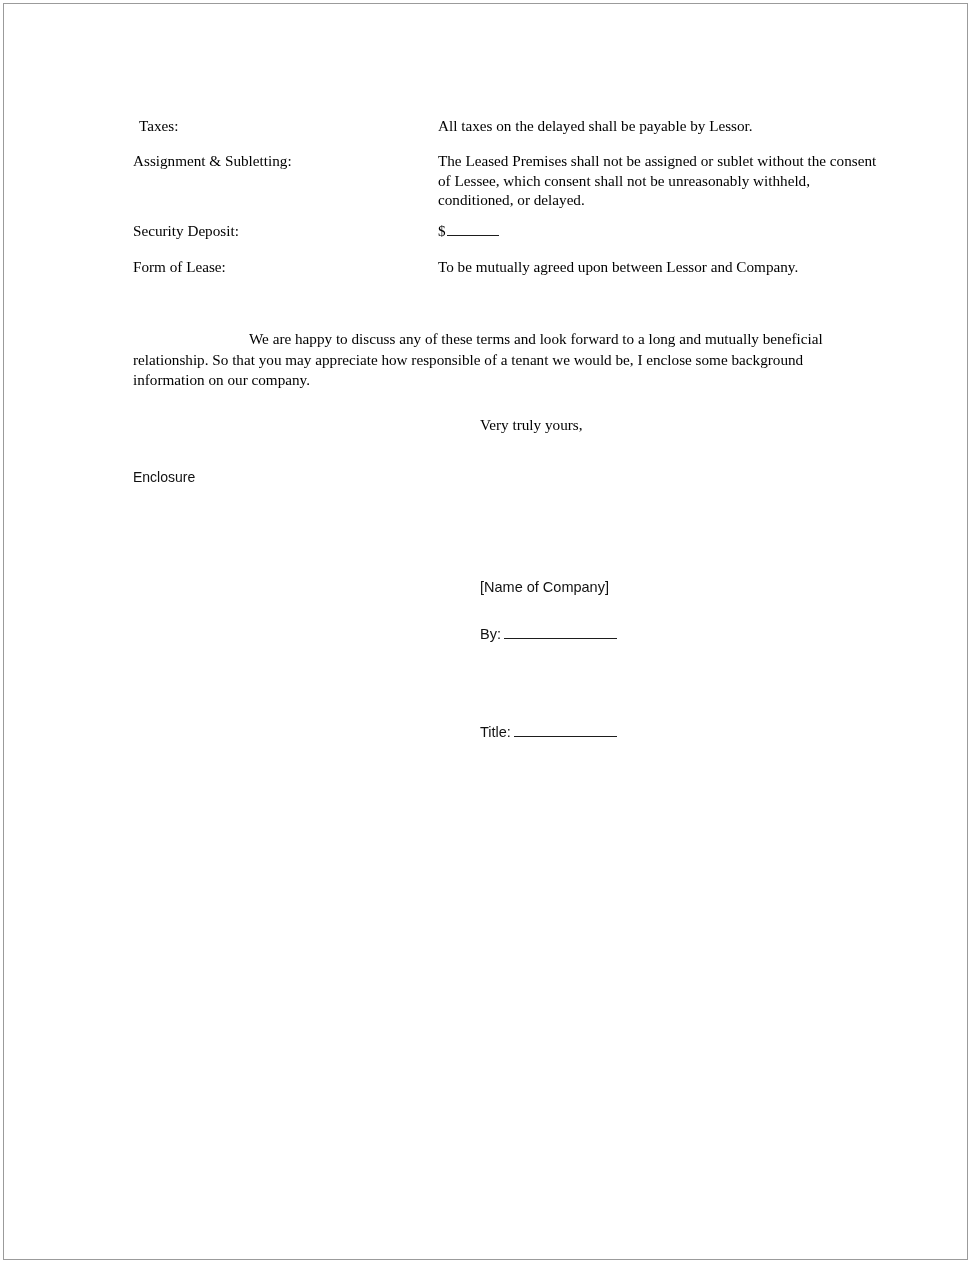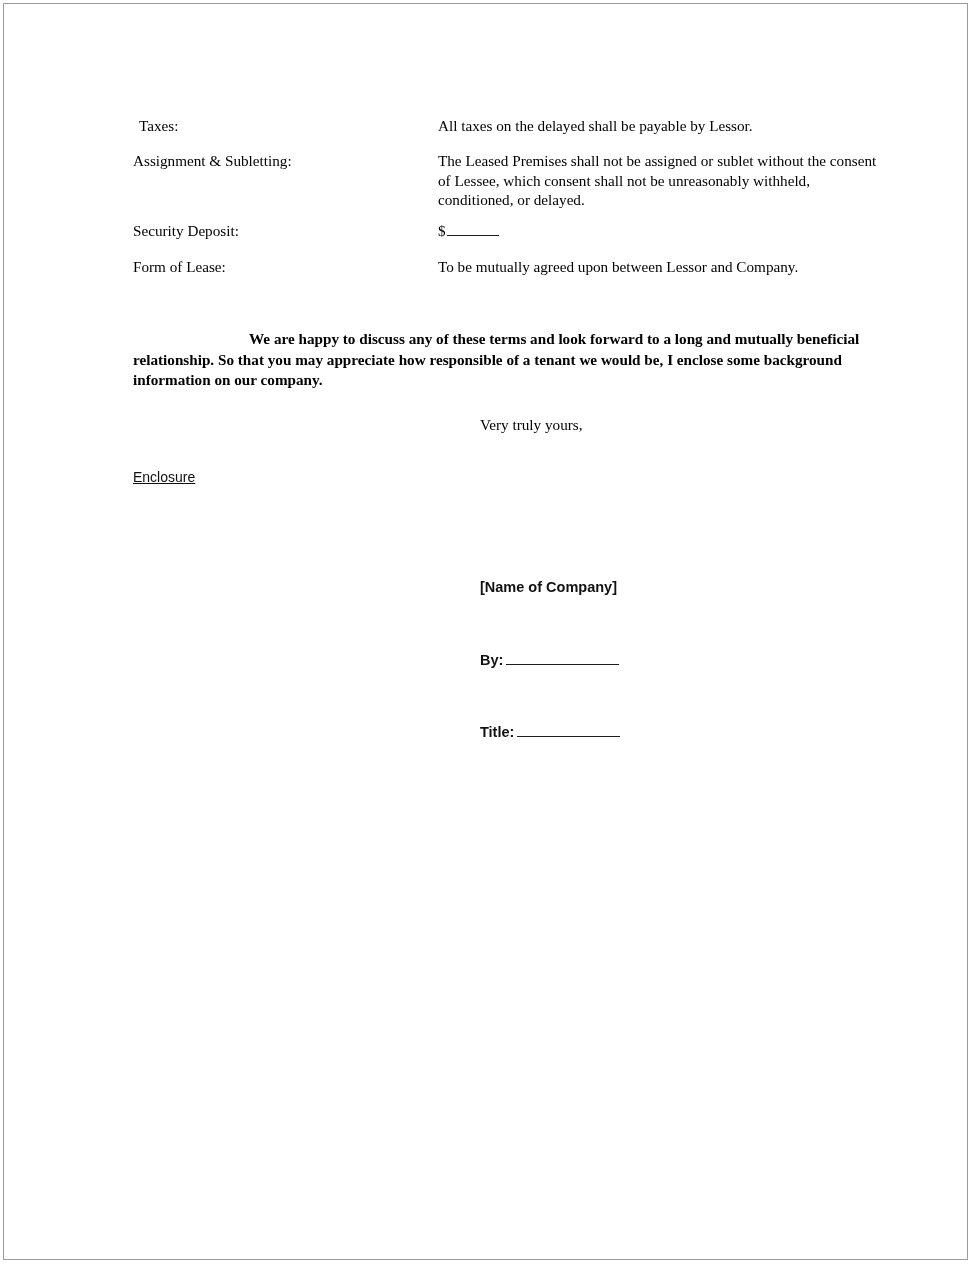--- a/index.html
+++ b/index.html
@@ -78,21 +78,20 @@
   }
 
   
   .body-para {
     position: absolute;
     left: 113px;
     width: 740px;
     font-size: 15.2px;
     line-height: 20.5px;
     text-align: left;
-    font-weight: bold;
   }
   .body-para.indent-first {
     text-indent: 116px;
   }
   .body-para.centered-ish {
     left: 229px;
     width: 620px;
     text-indent: 0;
   }
   .closing-line {
@@ -107,30 +106,28 @@
   .sans {
     font-family: "Liberation Sans", "DejaVu Sans", sans-serif;
   }
   .enclosure {
     position: absolute;
     left: 113px;
     font-size: 14px;
     line-height: 18px;
     white-space: pre;
     color: #111111;
-    text-decoration: underline;
   }
   .sig-line {
     position: absolute;
     left: 460px;
     font-size: 14.5px;
     line-height: 18px;
     white-space: pre;
     color: #111111;
-    font-weight: bold;
   }
   .sig-rule {
     display: inline-block;
     border-bottom: 1.6px solid #1d1d1d;
     height: 10px;
     vertical-align: baseline;
     margin-left: 3px;
   }
   .sig-rule.by-rule    { width: 113px; }
   .sig-rule.title-rule { width: 103px; }
@@ -164,17 +161,17 @@
 
   <div class="body-para indent-first" style="top:329px;">We are happy to discuss any of these terms and look forward to a long and mutually beneficial relationship. So that you may appreciate how responsible of a tenant we would be, I enclose some background information on our company.</div>
 
 
   <div class="closing-line" style="top:415px;">Very truly yours,</div>
 
   <div class="enclosure sans" style="top:468px;">Enclosure</div>
 
   <div class="sig-line sans" style="top:578px;">[Name of Company]</div>
 
-  <div class="sig-line sans" style="top:651px;text-align:right;"><span>By:</span><span class="sig-rule by-rule"></span></div>
+  <div class="sig-line sans" style="top:625px;text-align:right;"><span>By:</span><span class="sig-rule by-rule"></span></div>
 
   <div class="sig-line sans" style="top:723px;"><span>Title:</span><span class="sig-rule title-rule"></span></div>
 
 </div>
 
 </body></html>

